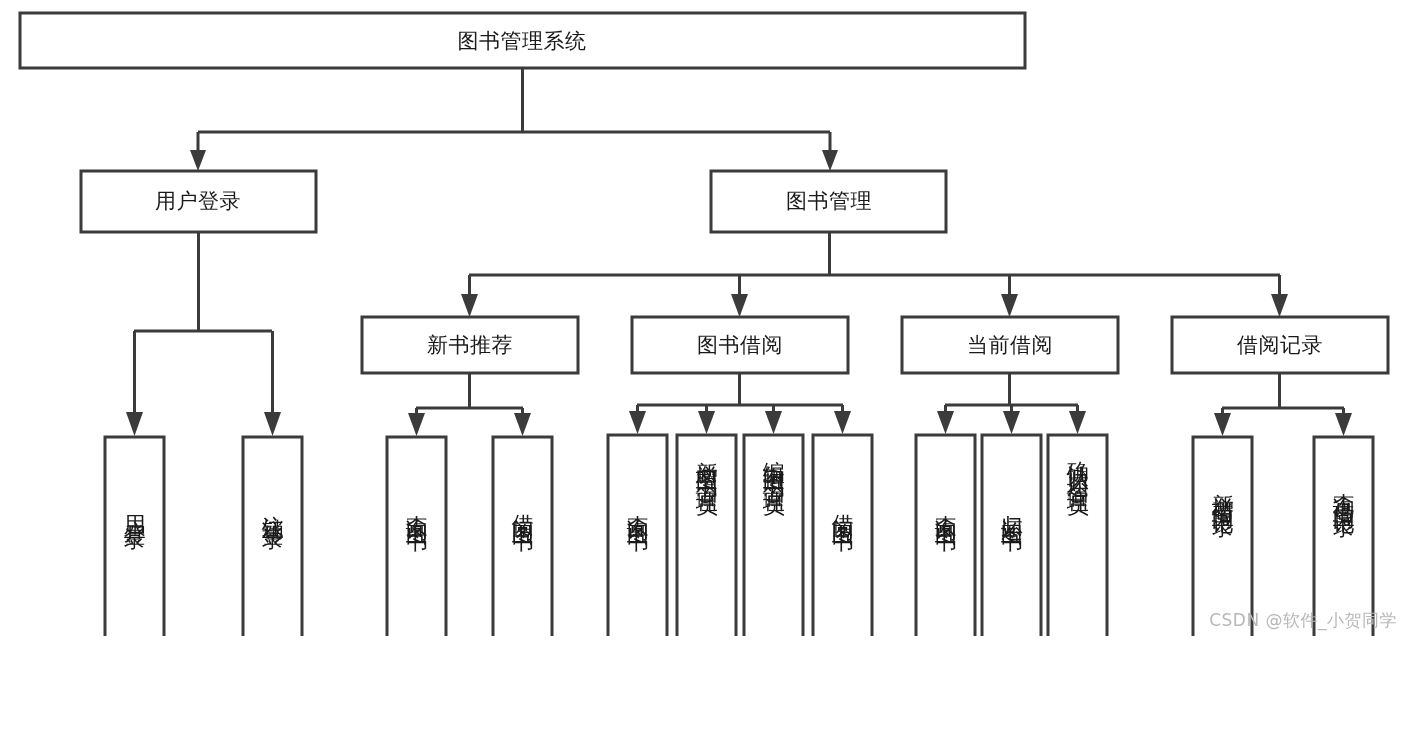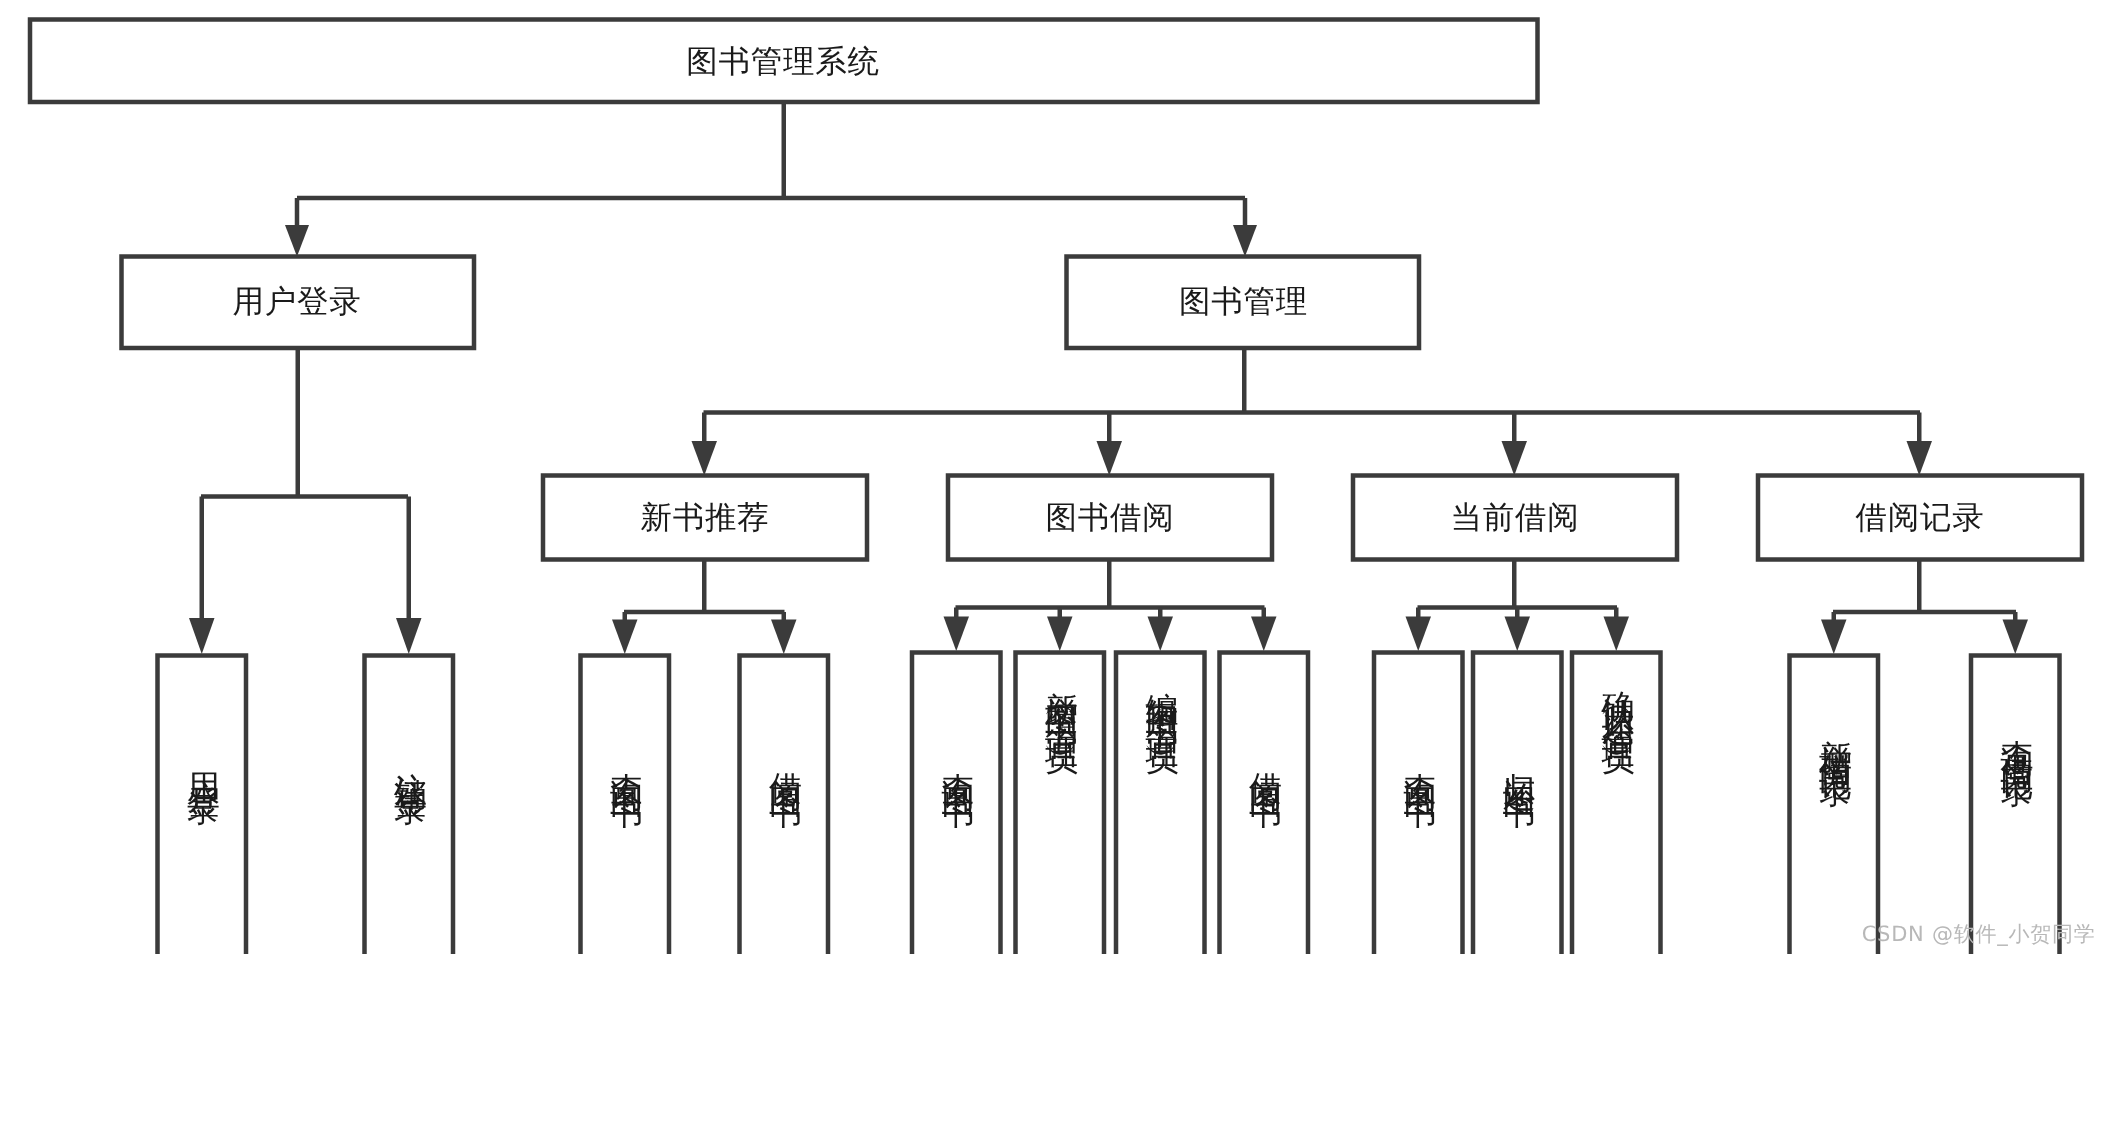--- a/index.html
+++ b/index.html
@@ -70,21 +70,21 @@
     color: #1a1a1a;
     letter-spacing: 5px;
     white-space: nowrap;
     text-align: center;
   }
   .watermark {
     position: absolute;
     right: 8px;
     bottom: 4px;
     font-family: "DejaVu Sans", "Liberation Sans", sans-serif;
-    font-size: 14px;
+    font-size: 17px;
     color: #b8b8b8;
     letter-spacing: 0.5px;
     user-select: none;
     pointer-events: none;
   }
 </style>
 </head>
 <body>
 
 <div id="diagram-root">

